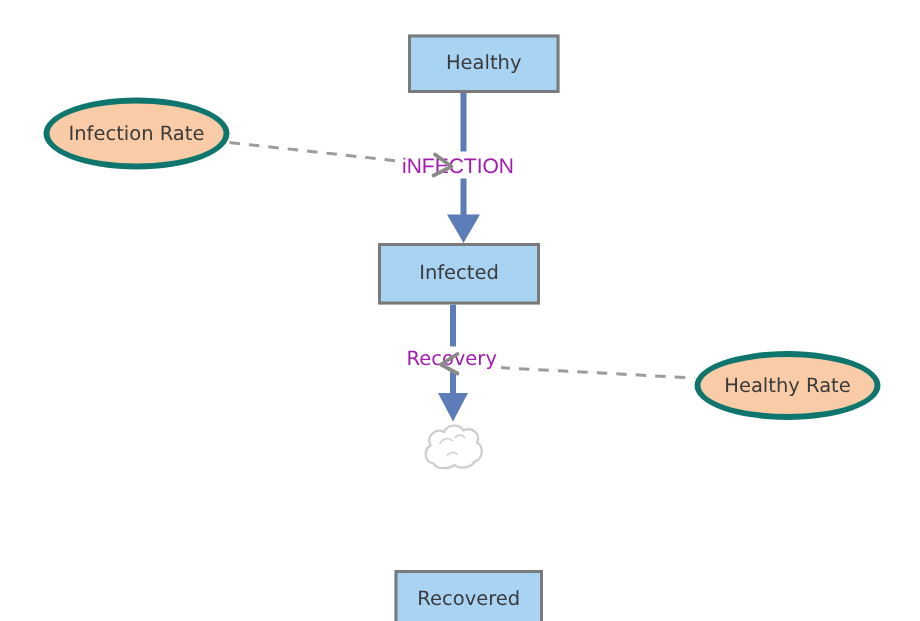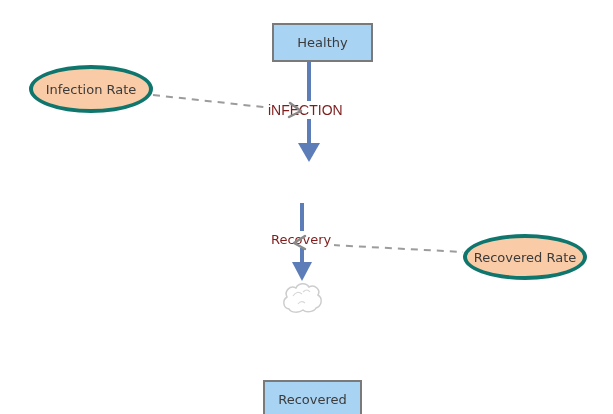--- a/index.html
+++ b/index.html
@@ -44,21 +44,21 @@
     display: flex;
     align-items: center;
     justify-content: center;
     font-size: 13px;
     color: #3b3b3b;
     z-index: 4;
   }
   .flow-label {
     position: absolute;
     background: #ffffff;
-    color: #7f1d1d;
+    color: #a21caf;
     padding: 1px 3px;
     z-index: 5;
     white-space: nowrap;
   }
   #infection-label {
     left: 265px; top: 101px;
     font-family: "Liberation Sans", sans-serif;
     font-size: 14px;
   }
   #recovery-label {
@@ -100,29 +100,32 @@
                C 299 313, 291 313, 289 309 Z" fill="#ffffff" stroke="#cdcdcd" stroke-width="1.5"></path>
       <path d="M 293 296 q 4 -6 9 -2" fill="none" stroke="#d8d8d8" stroke-width="1.2"></path>
       <path d="M 303 292 q 4 -4 7 0" fill="none" stroke="#d8d8d8" stroke-width="1.2"></path>
       <path d="M 298 304 q 3 -4 7 -1" fill="none" stroke="#d8d8d8" stroke-width="1.2"></path>
     </g>
   </svg>
 
   <div class="stock" id="stock-healthy">
     <span>Healthy</span>
   </div>
+  <div class="stock" id="stock-infected">
+    <span>Infected</span>
+  </div>
   <div class="stock" id="stock-recovered">
     <span>Recovered</span>
   </div>
 
   <div class="variable" id="variable-infection-rate">
     <span>Infection Rate</span>
   </div>
   <div class="variable" id="variable-recovery-rate">
-    <span>Recovered Rate</span>
+    <span>Healthy Rate</span>
   </div>
 
   <div class="flow-label" id="infection-label">iNFECTION</div>
   <div class="flow-label" id="recovery-label">Recovery</div>
 
   <svg id="arrows-layer" class="layer" viewBox="0 0 613 414">
     <path d="M 290 103 L 301 111 L 289 117" fill="none" stroke="#8a8a8a" stroke-width="2.5" stroke-linecap="round" stroke-linejoin="round"></path>
     <path d="M 305 236 L 294 243 L 305 249" fill="none" stroke="#8a8a8a" stroke-width="2.5" stroke-linecap="round" stroke-linejoin="round"></path>
   </svg>
 

